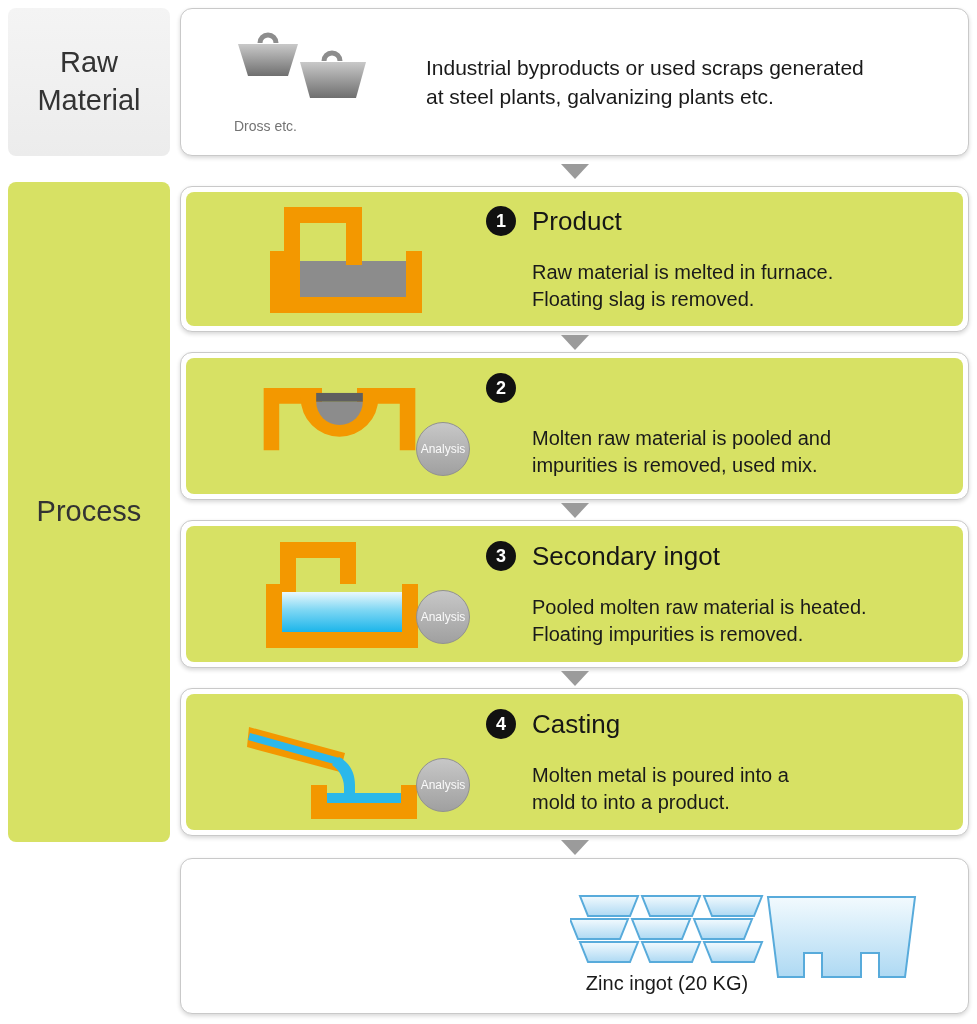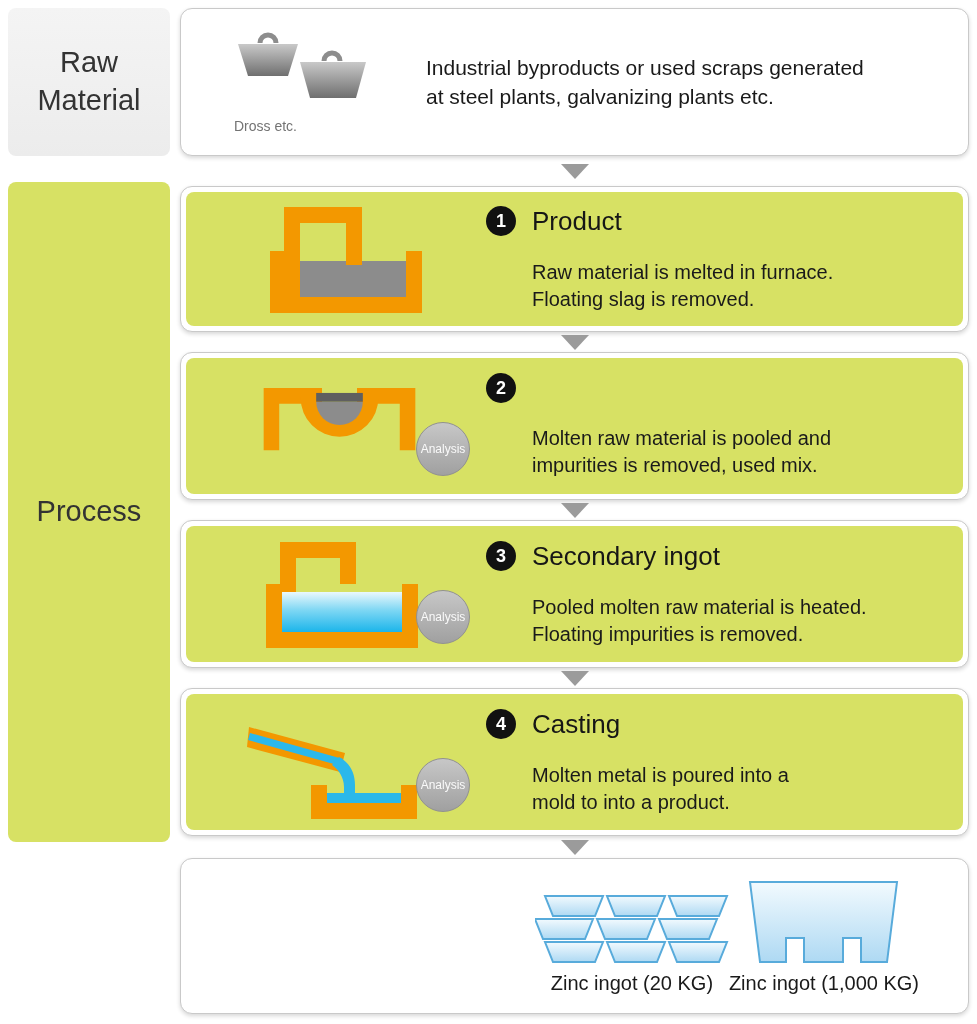--- a/index.html
+++ b/index.html
@@ -270,19 +270,18 @@
         <div class="product-label">Zinc ingot (20 KG)</div>
       </div>
 
 
       <div class="product-group">
         <div class="product-icon-wrap">
           <svg width="155" height="85" viewBox="0 0 155 85">
             <path d="M4 2 L151 2 L141 82 L115 82 L115 58 L97 58 L97 82 L58 82 L58 58 L40 58 L40 82 L14 82 Z" fill="url(#gBlue)" stroke="#58abdb" stroke-width="2"></path>
           </svg>
         </div>
-        <div class="product-label">Zinc ingot (1,000 KG)</div>
       </div>
 
     </div>
   </div>
 
 </div>
 
 </body></html>

